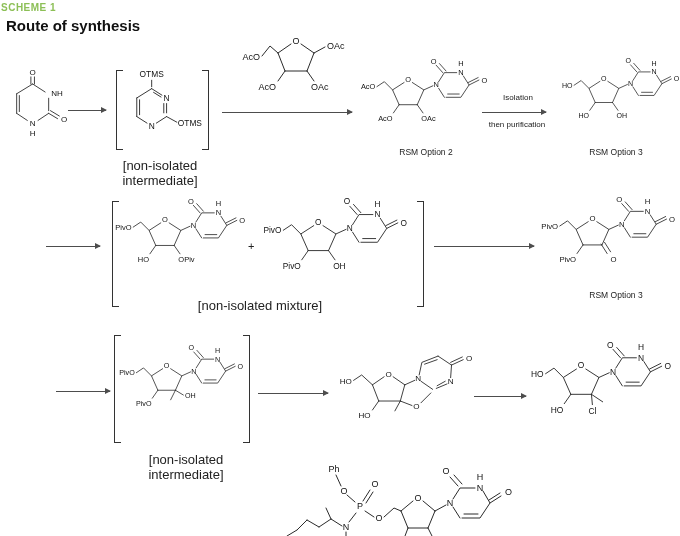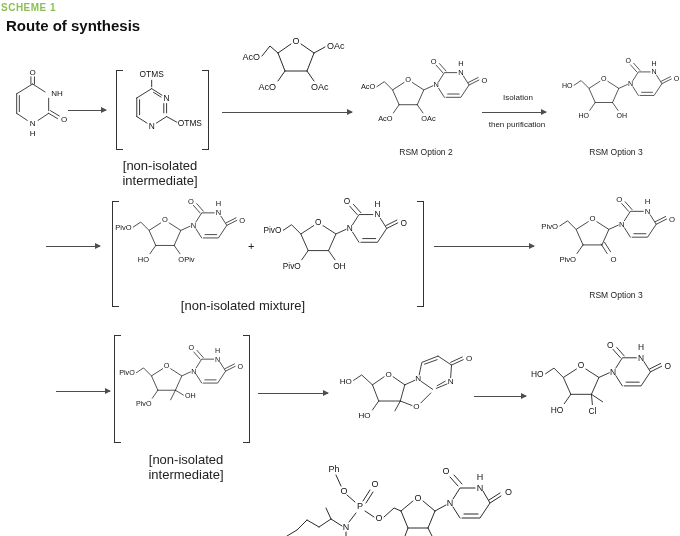--- a/index.html
+++ b/index.html
@@ -219,21 +219,21 @@
     <text x="42" y="78" text-anchor="end">PivO</text>
     <text x="77" y="78">OH</text>
     <text x="95" y="37" text-anchor="middle">N</text>
     <text x="92" y="8" text-anchor="middle">O</text>
     <text x="125" y="11" text-anchor="middle">H</text>
     <text x="125" y="22" text-anchor="middle">N</text>
     <text x="150" y="31">O</text>
   </svg>
 
   <div class="abs br br-r" style="left:417px;top:201px;height:104px;"></div>
-  <div class="abs cap" style="left:163px;top:298px;width:160px;">[non-isolated mixture]</div>
+  <div class="abs cap" style="left:180px;top:298px;width:160px;">[non-isolated mixture]</div>
 
   <div class="abs arrow" style="left:434px;top:246px;width:100px;"></div>
 
   <svg class="abs" style="left:540px;top:195px;" width="136" viewBox="0 0 158 92">
     <g class="bonds">
       <path d="M56,31 L42,40 L50,58"></path>
         <path d="M66,31 L80,40 L72,58"></path>
       <path d="M50,58 L72,58" stroke-width="2.2"></path>
       <path d="M42,40 L32,30 L23,36"></path>
       <path d="M50,58 L43,68"></path>

